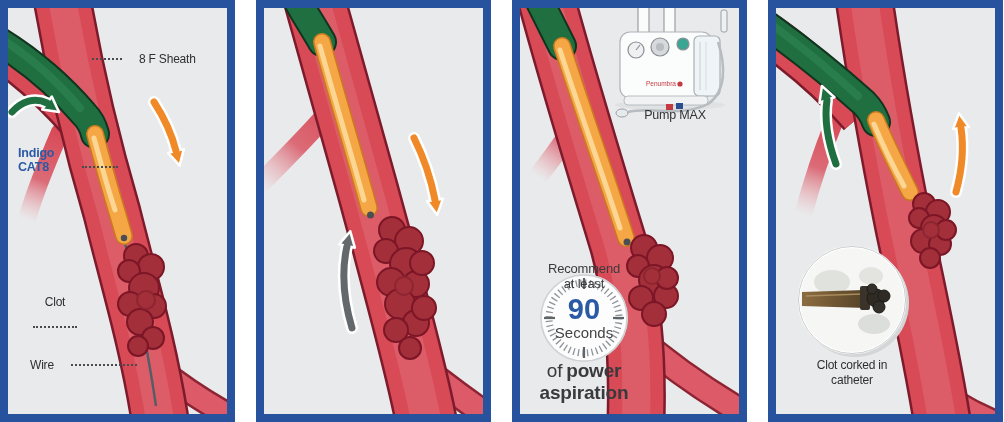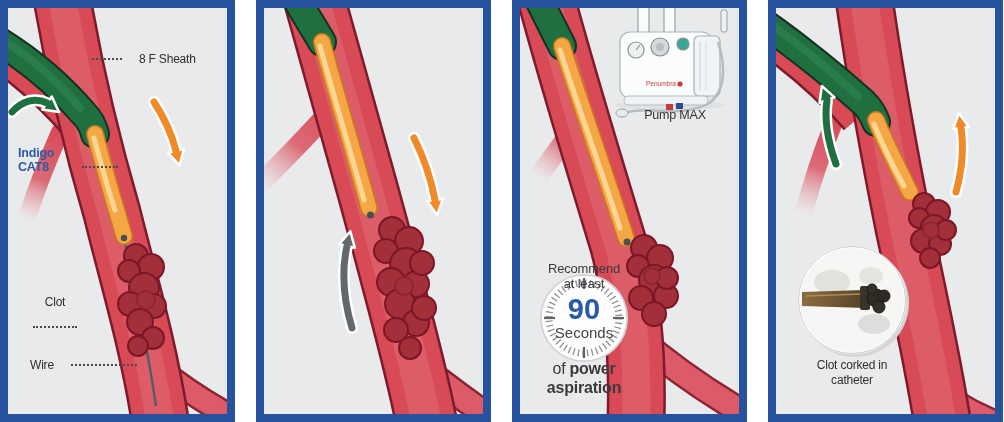--- a/index.html
+++ b/index.html
@@ -23,21 +23,21 @@
   }
   .dots{display:inline-block;height:0;border-bottom:2px dotted #4a4a4c;}
   .device-lbl{
     position:absolute;left:10px;top:138px;width:60px;text-align:left;
     color:#2b5aa5;font-weight:700;font-size:12.5px;line-height:1.12;letter-spacing:-0.2px;
   }
   .device-dots{position:absolute;left:74px;top:158px;width:36px;}
   .centered{position:absolute;text-align:center;color:#3a3a3c;letter-spacing:-0.2px;}
   .pumplbl{left:103px;top:100px;width:104px;font-size:12.5px;color:#333;}
   .recommend{left:10px;top:224px;width:108px;font-size:13px;line-height:1.18;margin-top:29px;}
-  .power{left:10px;top:352px;width:108px;font-size:16px;line-height:1.18;}
+  .power{left:10px;top:352px;width:108px;font-size:19px;line-height:1.18;}
   .power .b{font-weight:700;}
   .power .line span + span{margin-left:4px;}
   .timer-overlay{
     position:absolute;left:21px;top:267px;width:86px;height:86px;
     display:flex;flex-direction:column;align-items:center;justify-content:center;
   }
   .timer-value{font-size:29px;font-weight:700;color:#2b5aa5;line-height:1;}
   .timer-unit{font-size:15px;color:#454547;margin-top:0;}
   .inset-caption{left:16px;top:350px;width:120px;font-size:12px;line-height:1.25;color:#2f2f31;}
 </style>

